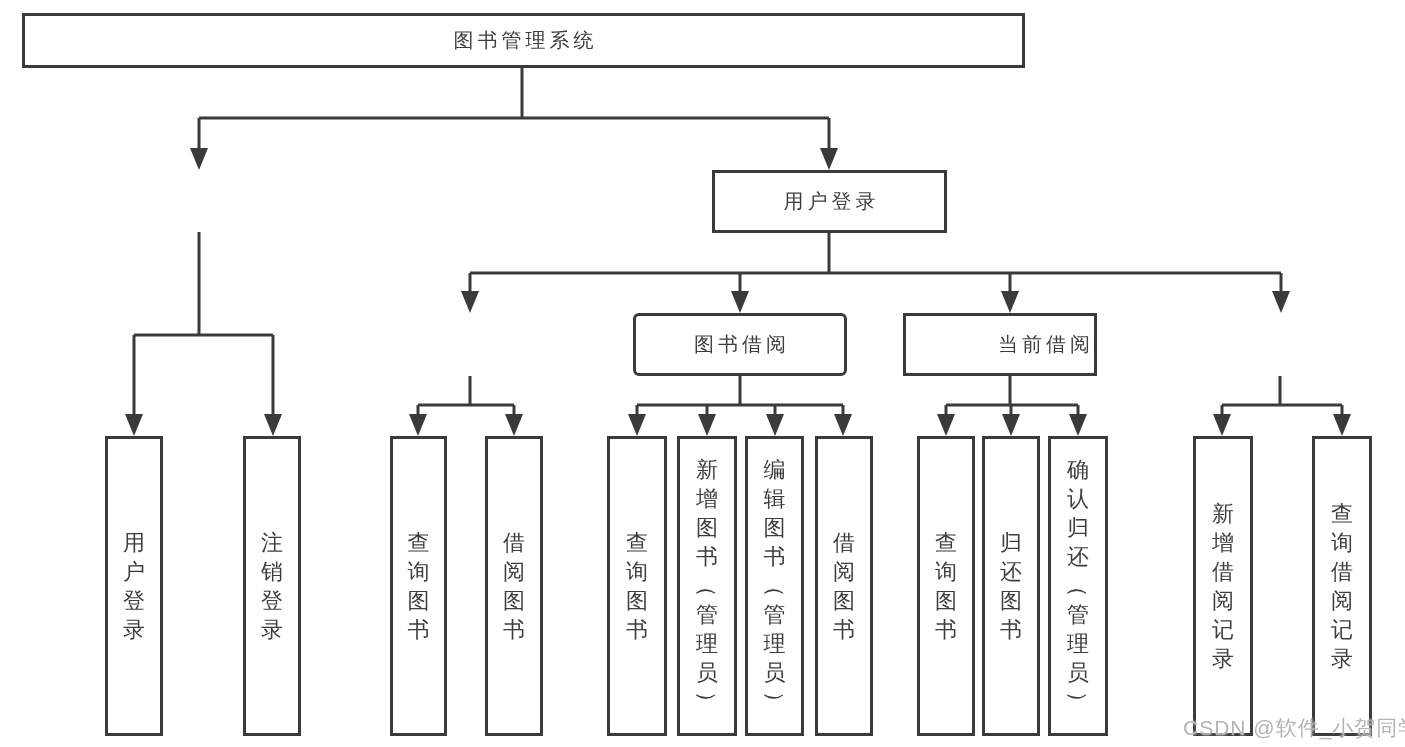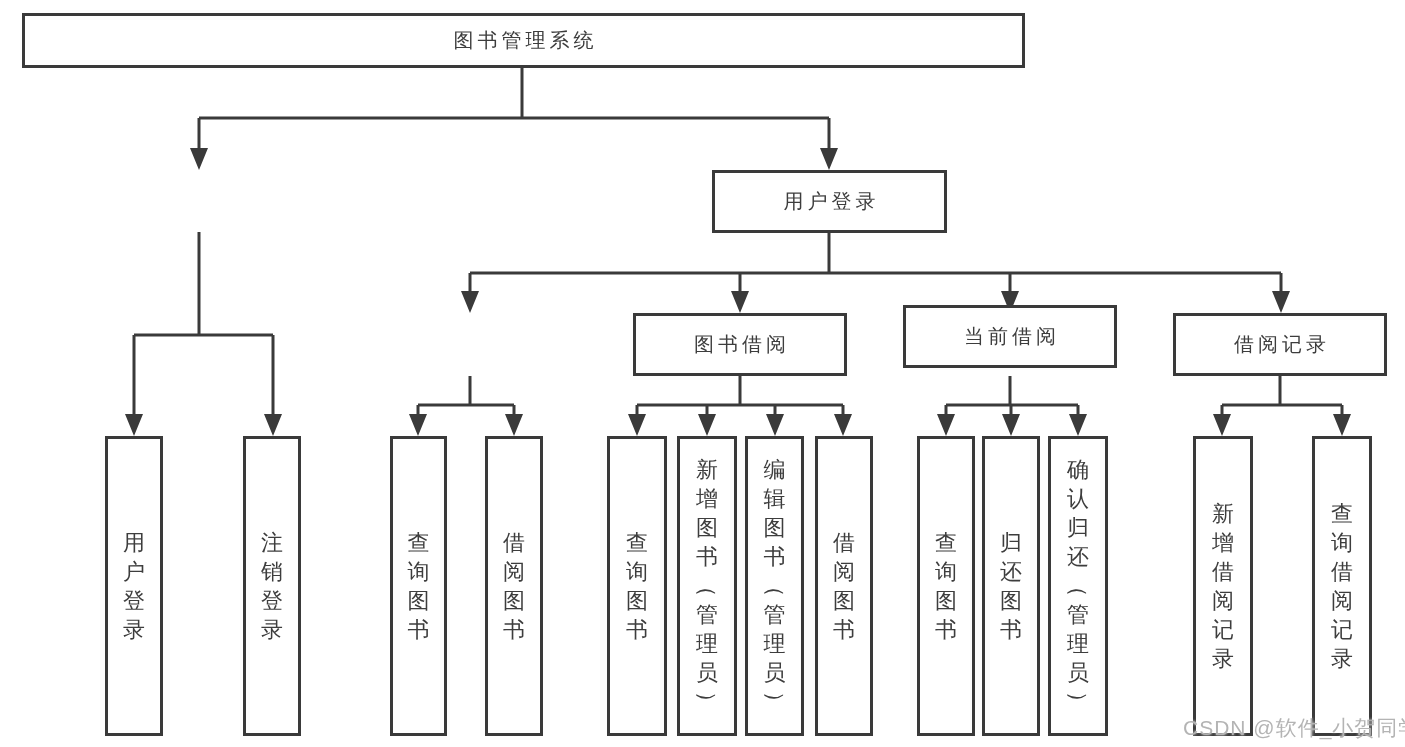--- a/index.html
+++ b/index.html
@@ -122,28 +122,25 @@
   </svg>
 
   <div class="node" style="left:22px; top:13px; width:1003px; height:55px;">
     <span class="hlabel">图书管理系统</span>
   </div>
 
   <div class="node" style="left:712px; top:170px; width:235px; height:63px;">
     <span class="hlabel">用户登录</span>
   </div>
 
-  <div class="node" style="left:633px; top:313px; width:214px; height:63px;">
+  <div class="node" style="left:633px; top:313px; width:214px; height:63px;border-radius:6px;">
     <span class="hlabel">图书借阅</span>
   </div>
-  <div class="node" style="left:903px; top:305px; width:214px; height:63px;">
+  <div class="node" style="left:903px; top:313px; width:194px; height:63px;justify-content:flex-end;">
     <span class="hlabel">当前借阅</span>
-  </div>
-  <div class="node" style="left:1173px; top:313px; width:214px; height:63px;">
-    <span class="hlabel">借阅记录</span>
   </div>
 
   <div class="node leaf" style="left:105px; width:58px;">
     <span class="vtext">
         <span>用</span>
         <span>户</span>
         <span>登</span>
         <span>录</span>
       </span>
   </div>

